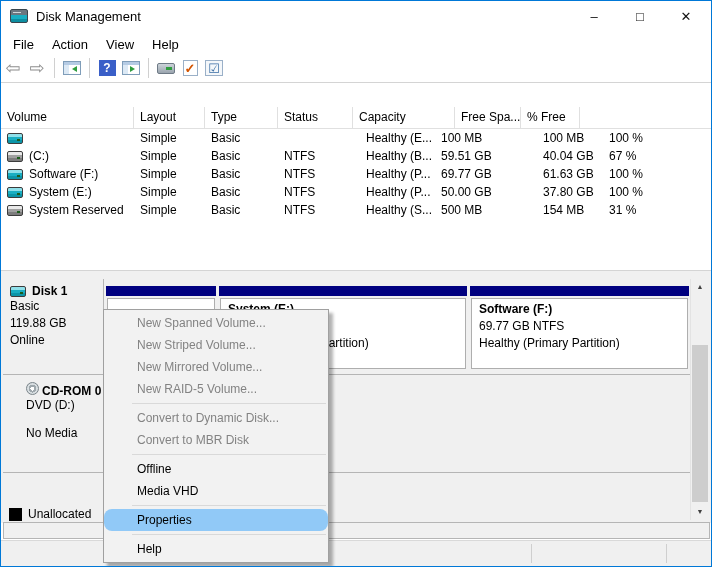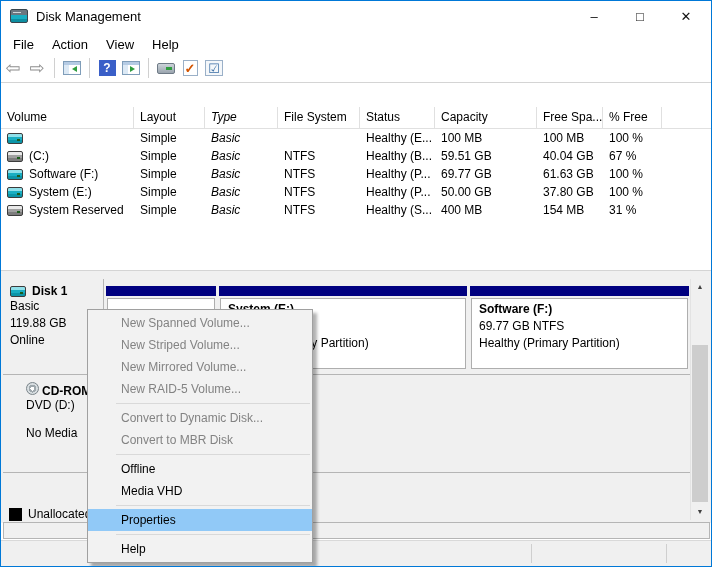--- a/index.html
+++ b/index.html
@@ -35,21 +35,21 @@
   .popup-icon{width:18px;height:11px;background:linear-gradient(#cdd4da,#9aa4ae);border:1px solid #6e7a86;border-radius:2px;position:relative;box-sizing:border-box;}
   .popup-icon::after{content:"";position:absolute;right:2px;top:3px;width:6px;height:3px;background:#2f9e3f;}
   .check-icon{width:15px;height:16px;background:#fff;border:1px solid #9ab0c8;color:#d35400;font-size:13px;font-weight:bold;line-height:15px;text-align:center;box-sizing:border-box;}
   .list-icon{width:18px;height:16px;background:#f4f7fa;border:1px solid #9ab0c8;color:#3a6ea5;font-size:13px;line-height:15px;text-align:center;box-sizing:border-box;}
   
   .volume-pane{position:absolute;top:82px;left:0;right:0;height:187px;background:#fff;}
   .vheader{display:flex;height:21px;border-bottom:1px solid #e0e0e0;margin-top:24px;}
   .hc{box-sizing:border-box;border-right:1px solid #e0e0e0;padding:3px 0 0 6px;font-size:12px;white-space:nowrap;overflow:hidden;}
   .vrow{display:flex;height:18px;align-items:center;}
   .vc{box-sizing:border-box;padding-left:6px;font-size:12px;white-space:nowrap;overflow:hidden;display:flex;align-items:center;}
-  .c0{width:133px;} .c1{width:71px;} .c2{width:73px;font-style:italic;} .c3{width:82px;}
+  .c0{width:133px;} .c1{width:71px;} .c2{width:73px;} .c3{width:82px;}
   .c4{width:75px;} .c5{width:102px;} .c6{width:66px;} .c7{width:59px;} .c8{flex:1;border-right:none;}
   .drive-icon{display:inline-block;width:14px;height:9px;border-radius:2px;border:1px solid #3c3c3c;margin-right:6px;flex:0 0 auto;position:relative;}
   .drive-icon.teal{background:linear-gradient(#8fe0ea 0 30%,#19aec2 30% 70%,#0c95a8 70%);}
   .drive-icon.gray{background:linear-gradient(#e9e9e9 0 30%,#a0a0a0 30% 70%,#7d7d7d 70%);}
   .drive-icon::after{content:"";position:absolute;right:2px;bottom:2px;width:3px;height:2px;background:#1c5c1c;}
   
   .graph-pane{position:absolute;top:269px;left:0;right:0;height:252px;background:#f0f0f0;border-top:1px solid #d4d4d4;}
   .disk-label{position:absolute;left:2px;top:8px;width:101px;height:95px;box-sizing:border-box;border-right:1px solid #b5b5b5;padding:5px 0 0 7px;}
   .disk-label .dl-title{display:flex;align-items:center;font-weight:bold;font-size:12px;white-space:nowrap;overflow:hidden;}
   .disk-label .dl-line{font-size:12px;line-height:17px;white-space:nowrap;}
@@ -67,25 +67,25 @@
   .vscroll{position:absolute;left:689px;top:8px;width:18px;height:241px;background:#f0f0f0;border-left:1px solid #e3e3e3;}
   .varrow{position:absolute;left:0;right:0;height:16px;text-align:center;font-size:7px;color:#404040;line-height:16px;}
   .varrow.up{top:0;} .varrow.down{bottom:0;}
   .vthumb{position:absolute;left:1px;right:1px;top:66px;height:157px;background:#cdcdcd;}
   
   .hstrip{position:absolute;top:521px;left:2px;width:707px;height:17px;background:#f0f0f0;border:1px solid #b5b5b5;box-sizing:border-box;}
   .statusbar{position:absolute;top:539px;left:0;right:0;bottom:0;background:#f0f0f0;border-top:1px solid #d9d9d9;}
   .sb-div{position:absolute;top:3px;bottom:3px;width:1px;background:#cfcfcf;}
   .sb-div.d1{left:530px;} .sb-div.d2{left:665px;}
   
-  .context-menu{position:absolute;left:86px;top:308px;width:226px;box-sizing:border-box;background:#f2f2f2;
+  .context-menu{position:absolute;left:102px;top:308px;width:226px;box-sizing:border-box;background:#f2f2f2;
     border:1px solid #a0a0a0;box-shadow:4px 4px 3px rgba(0,0,0,0.30);padding:2px 0;z-index:20;}
   .cm-item{height:22px;line-height:22px;padding-left:33px;font-size:12px;white-space:nowrap;}
   .cm-item.disabled{color:#838383;}
-  .cm-item.highlight{background:#91c9f7;}
+  .cm-item.highlight{background:#91c9f7;border-radius:8px;}
   .cm-sep{height:1px;background:#d9d9d9;margin:3px 2px 3px 28px;}
 </style>
 </head>
 <body>
 
 <div class="window">
 
   <div class="titlebar">
     <span class="title-icon"></span>
     <span class="title-text">Disk Management</span>
@@ -139,21 +139,20 @@
     <span class="tbbtn">
         <span class="list-icon">☑</span>
       </span>
   </div>
 
   <div class="volume-pane">
     <div class="vheader">
       <div class="hc c0">Volume</div>
       <div class="hc c1">Layout</div>
       <div class="hc c2">Type</div>
-      <div class="hc c3">File System</div>
       <div class="hc c4">Status</div>
       <div class="hc c5">Capacity</div>
       <div class="hc c6">Free Spa...</div>
       <div class="hc c7">% Free</div>
       <div class="hc c8"></div>
     </div>
 
     <div class="vrow">
       <div class="vc c0">
           <span class="drive-icon teal"></span>
@@ -212,21 +211,21 @@
 
     <div class="vrow">
       <div class="vc c0">
           <span class="drive-icon gray"></span>
           <span>System Reserved</span>
         </div>
       <div class="vc c1">Simple</div>
       <div class="vc c2">Basic</div>
       <div class="vc c3">NTFS</div>
       <div class="vc c4">Healthy (S...</div>
-      <div class="vc c5">400 MB</div>
+      <div class="vc c5">500 MB</div>
       <div class="vc c6">154 MB</div>
       <div class="vc c7">31 %</div>
     </div>
   </div>
 
   <div class="graph-pane">
 
     <div class="disk-label">
       <div class="dl-title">
           <span class="drive-icon teal"></span>

